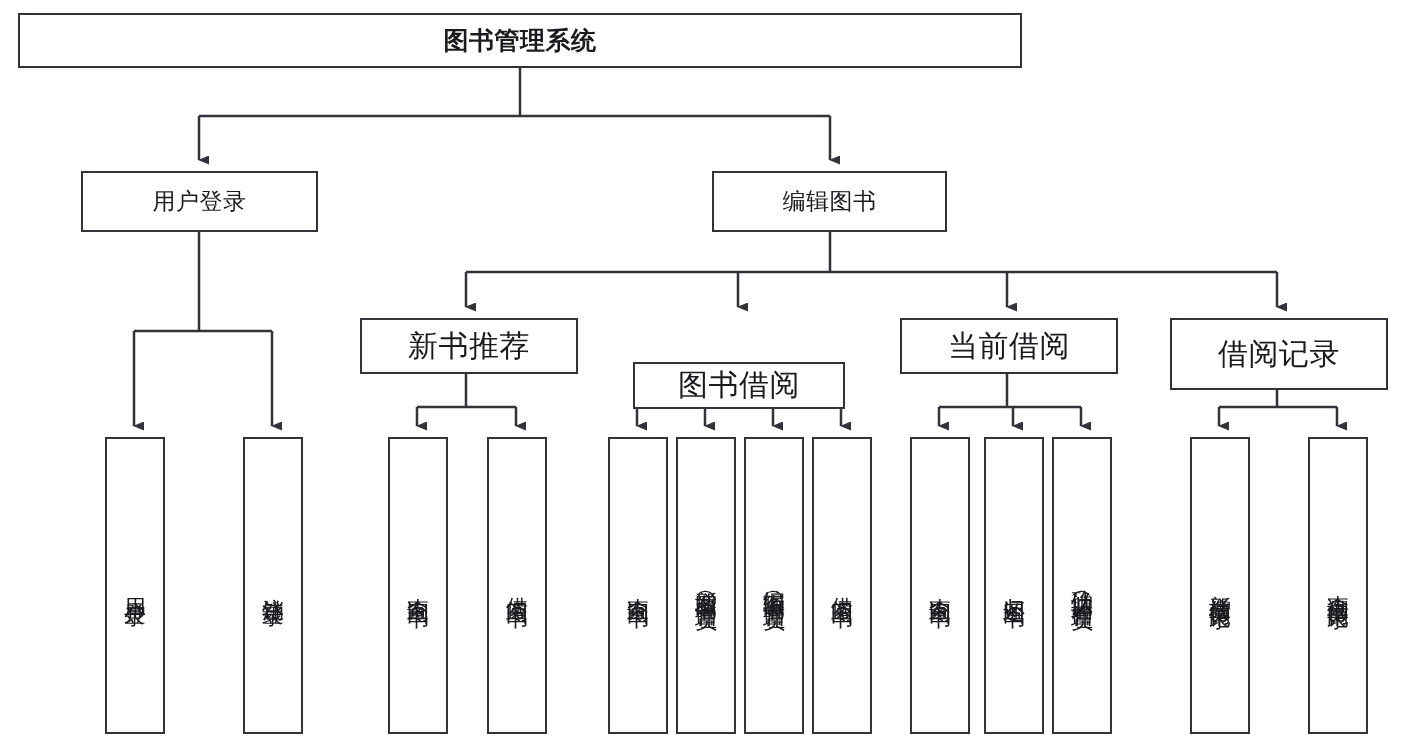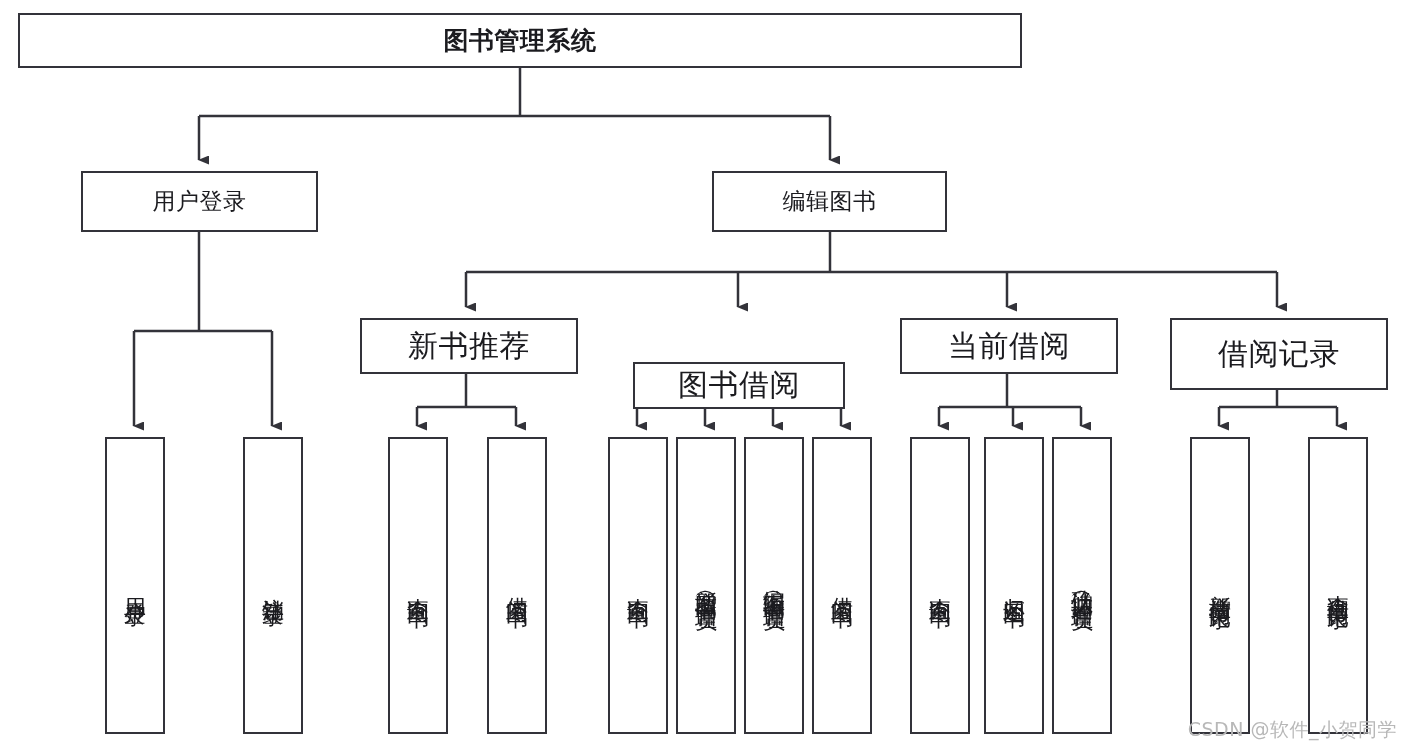--- a/index.html
+++ b/index.html
@@ -168,14 +168,13 @@
         <span class="node-label">确认归还（管理员）</span>
       </div>
       <div class="node-box level-leaf" style="left: 1190px; top: 437px; width: 60px; height: 297px;">
         <span class="node-label">新增借阅记录</span>
       </div>
       <div class="node-box level-leaf" style="left: 1308px; top: 437px; width: 60px; height: 297px;">
         <span class="node-label">查询借阅记录</span>
       </div>
     </div>
 
-  <div class="watermark">CSDN @软件_小贺同学</div>
 </div>
 
 </body></html>

